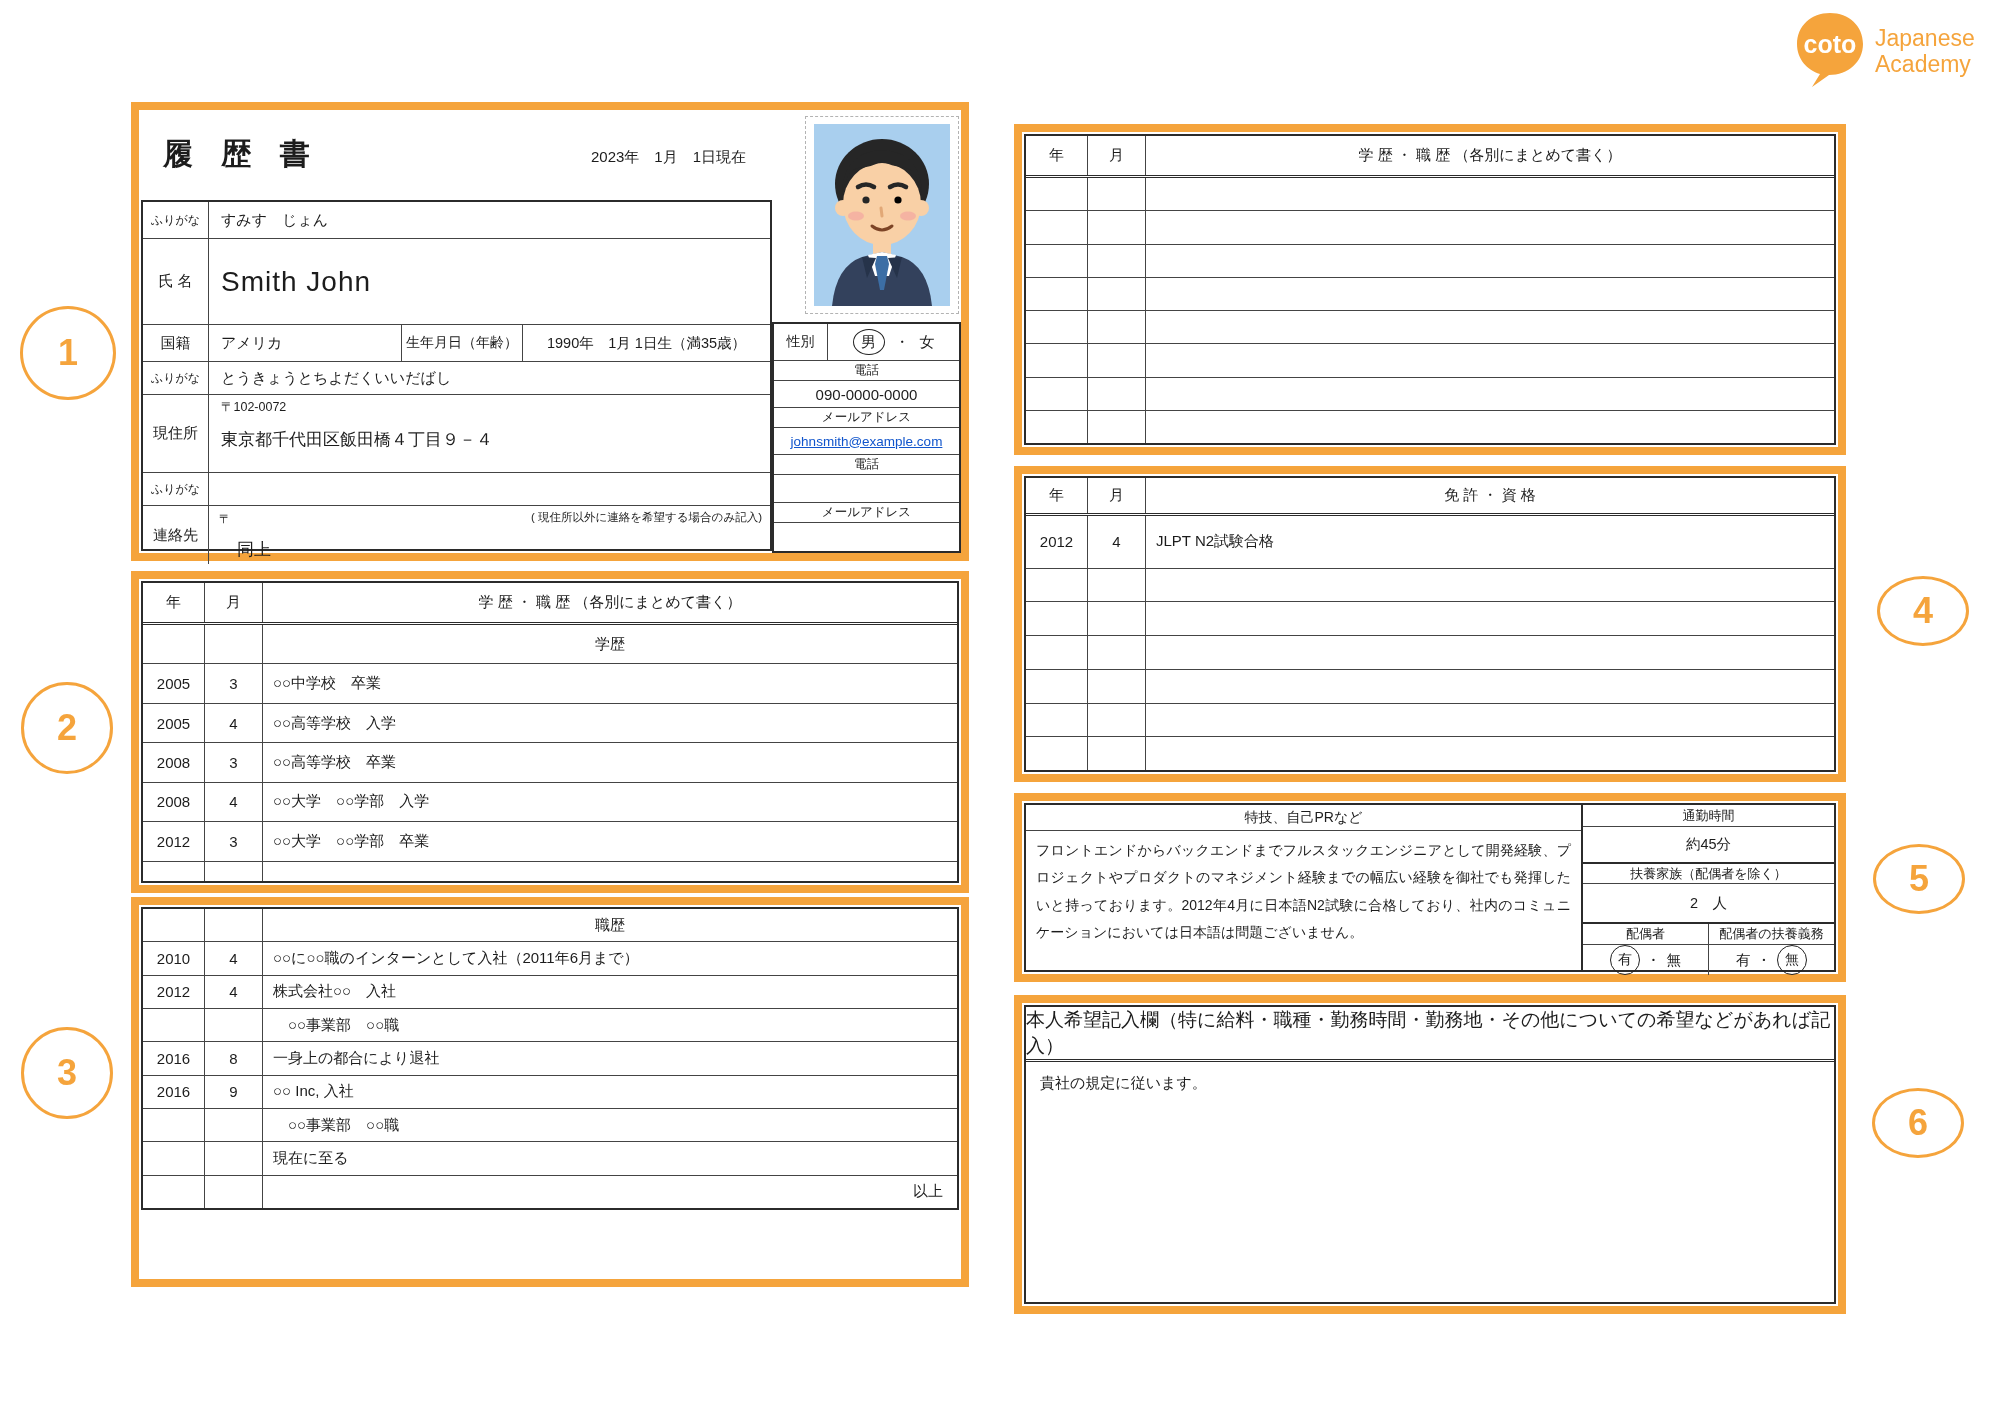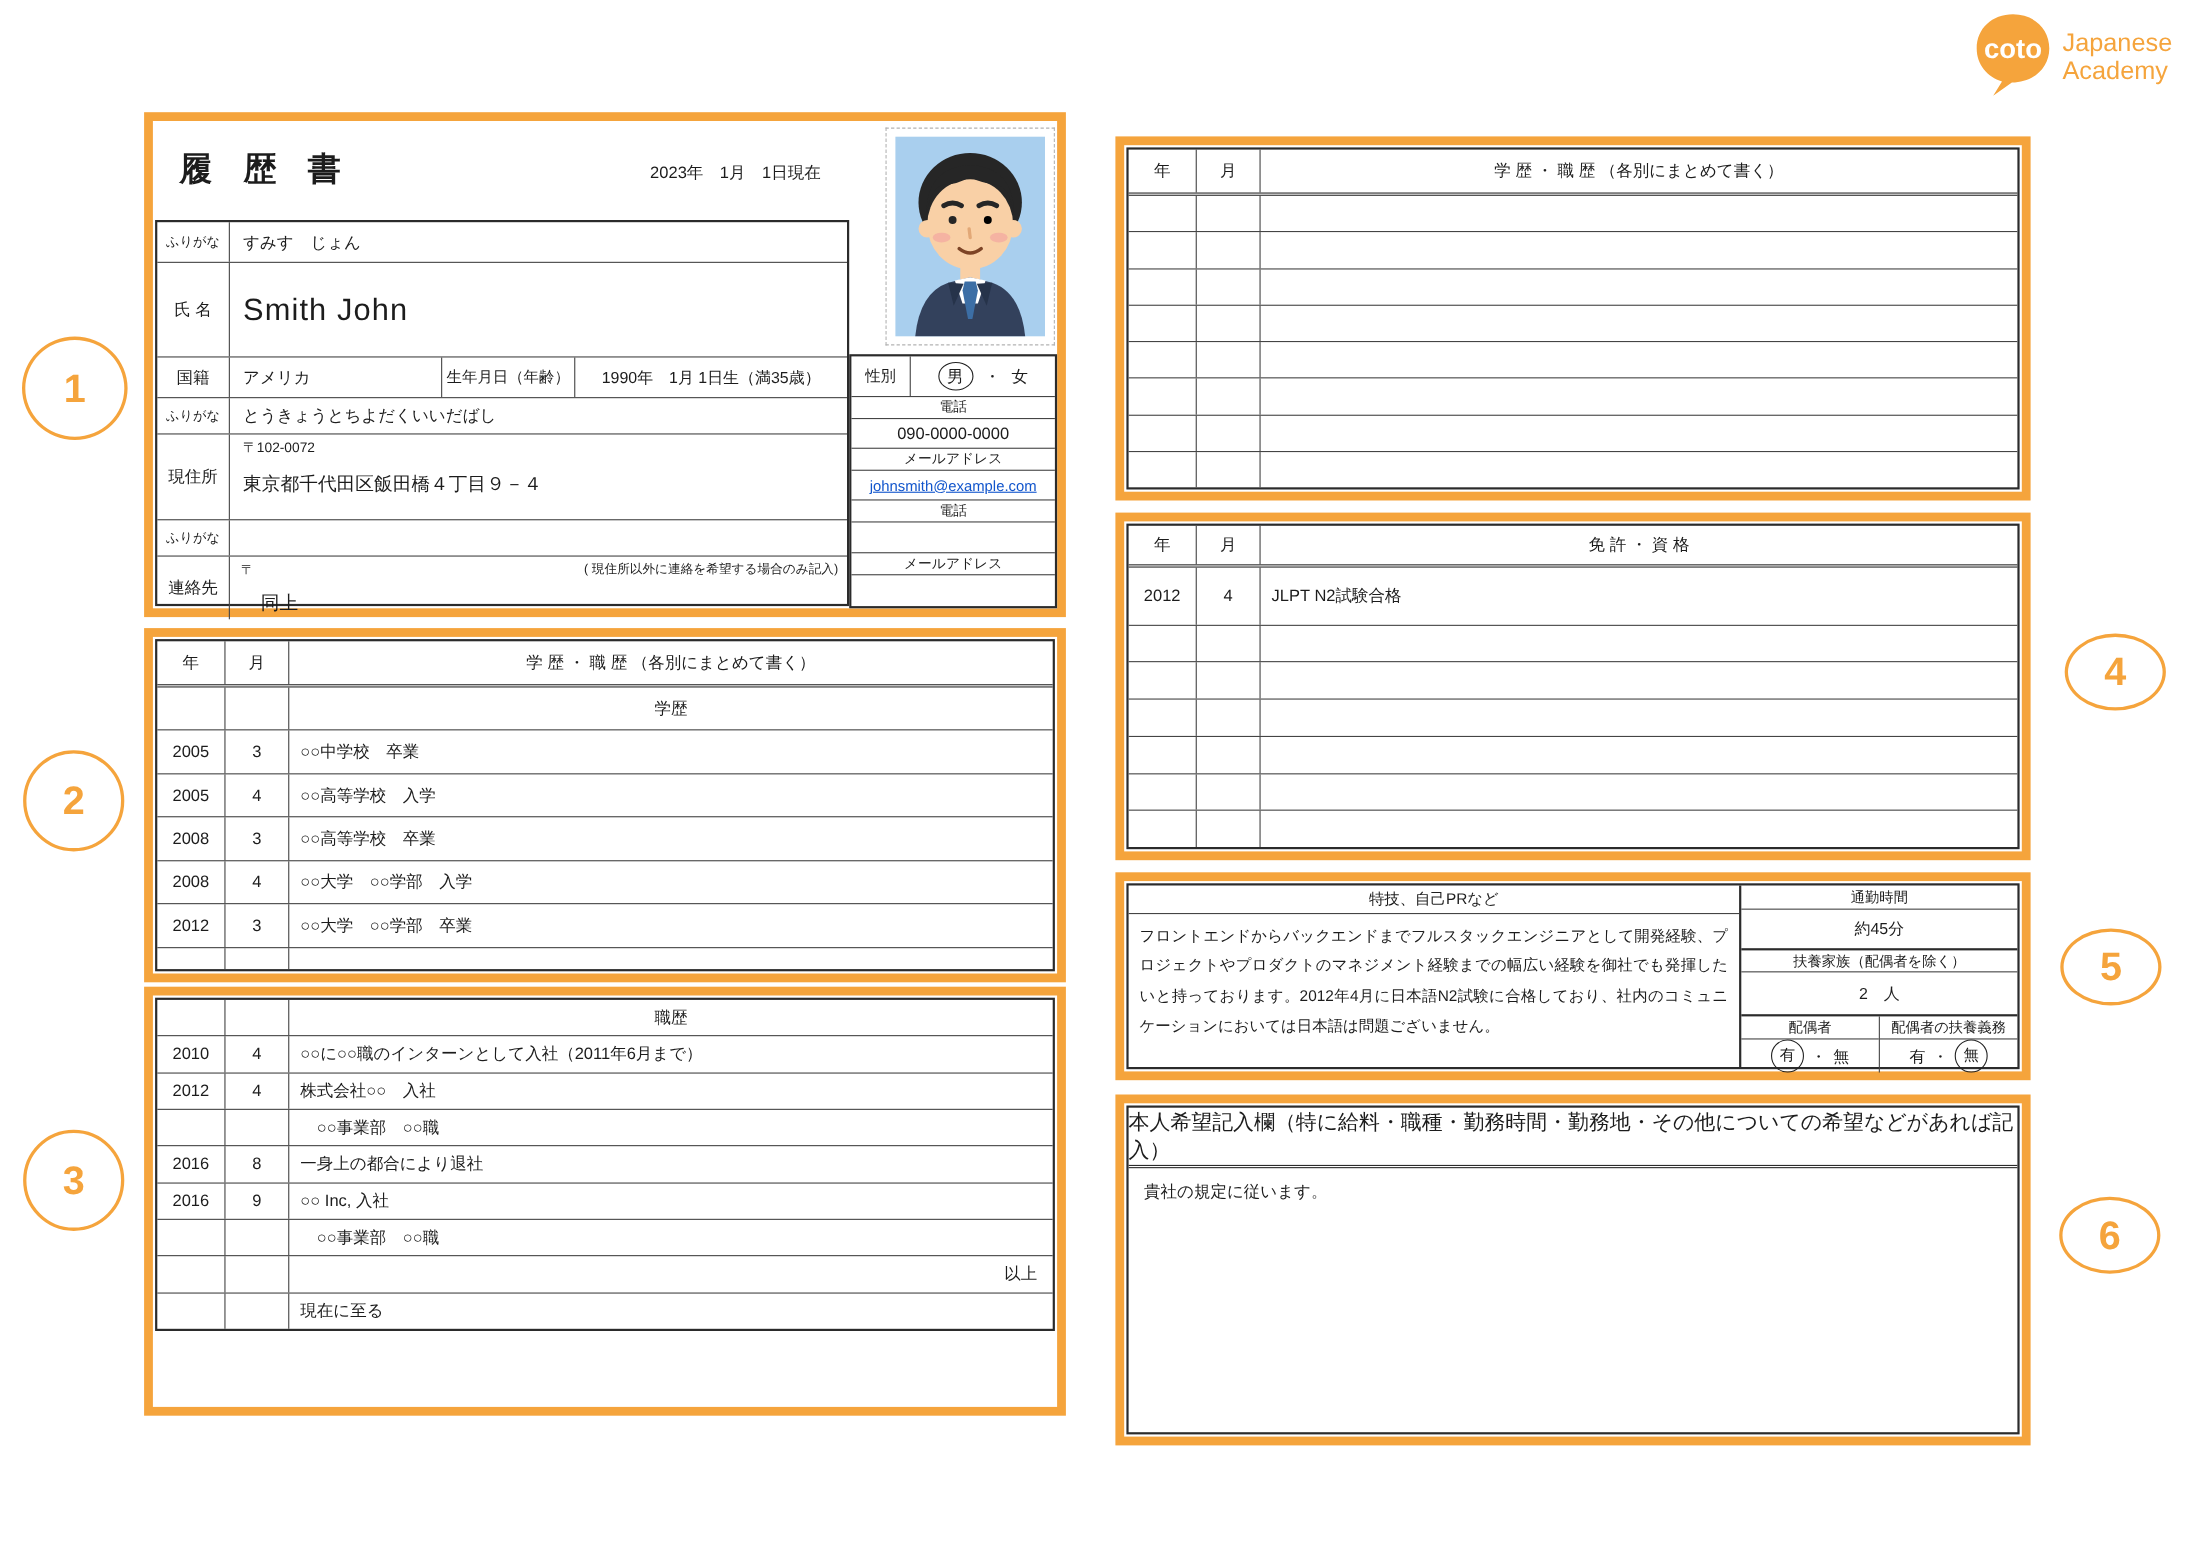--- a/index.html
+++ b/index.html
@@ -322,26 +322,26 @@
             <div class="tc desc">○○ Inc, 入社</div>
           </div>
           <div class="trow">
             <div class="tc year"></div>
             <div class="tc month"></div>
             <div class="tc desc">　○○事業部　○○職</div>
           </div>
           <div class="trow">
             <div class="tc year"></div>
             <div class="tc month"></div>
+            <div class="tc desc">現在に至る</div>
+          </div>
+          <div class="trow">
+            <div class="tc year"></div>
+            <div class="tc month"></div>
             <div class="tc desc right">以上</div>
-          </div>
-          <div class="trow">
-            <div class="tc year"></div>
-            <div class="tc month"></div>
-            <div class="tc desc">現在に至る</div>
           </div>
         </div>
     </div>
   </div>
 
   <div class="panel p4a">
     <div class="htable">
       <div class="thead">
         <div class="th year">年</div>
         <div class="th month">月</div>

